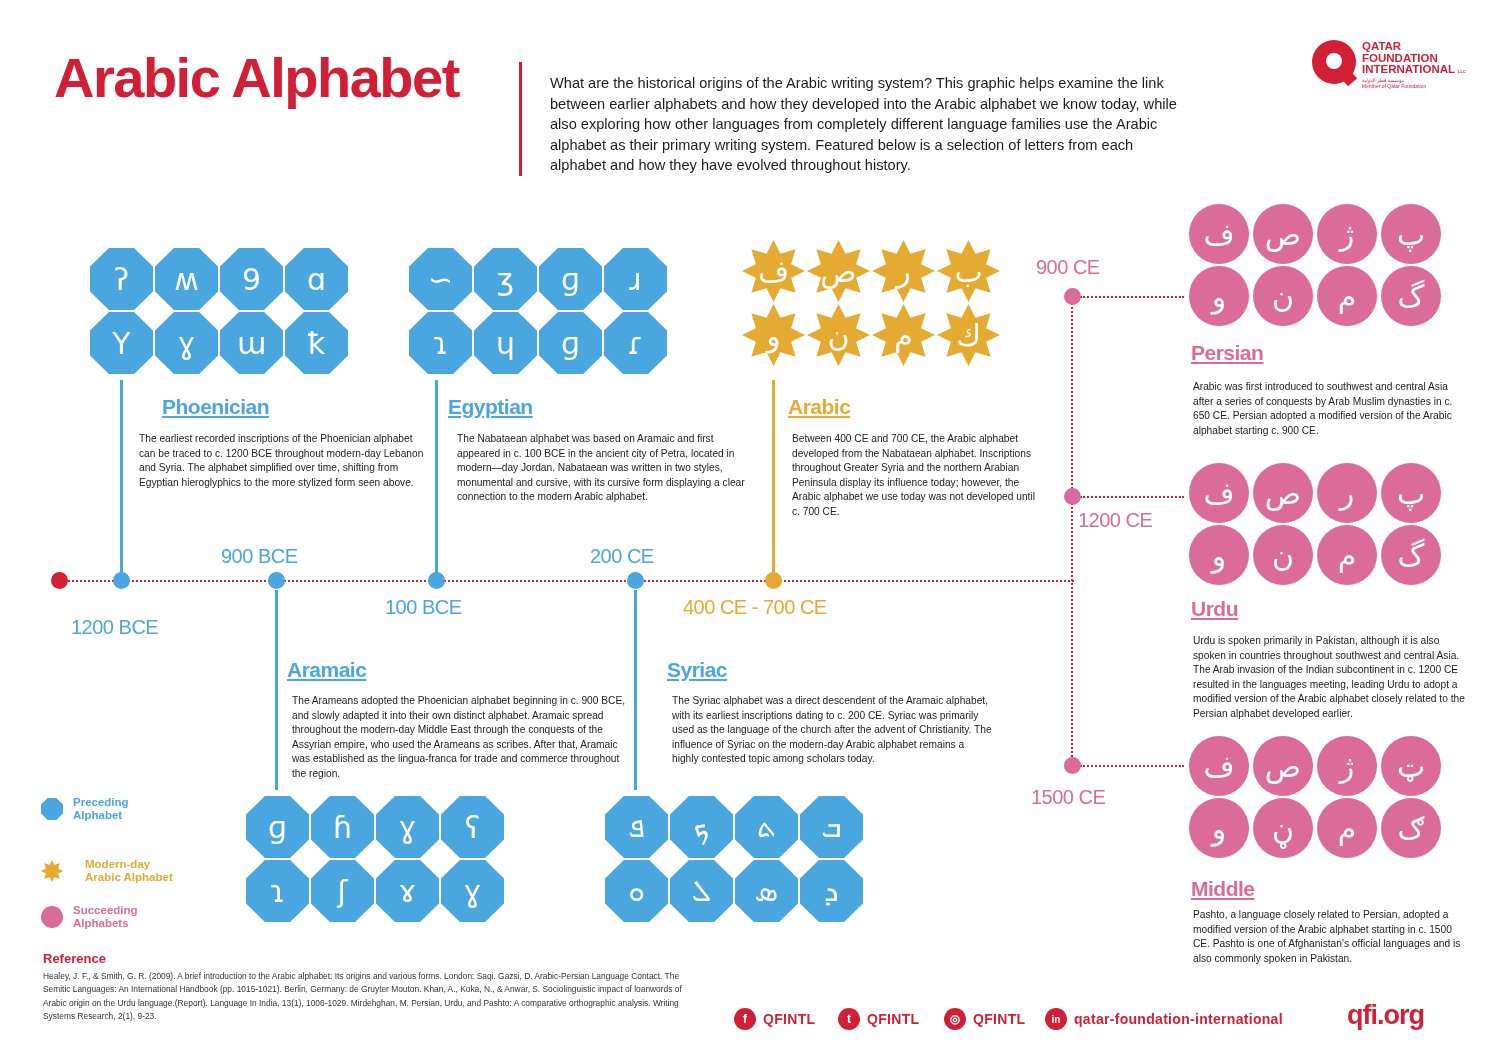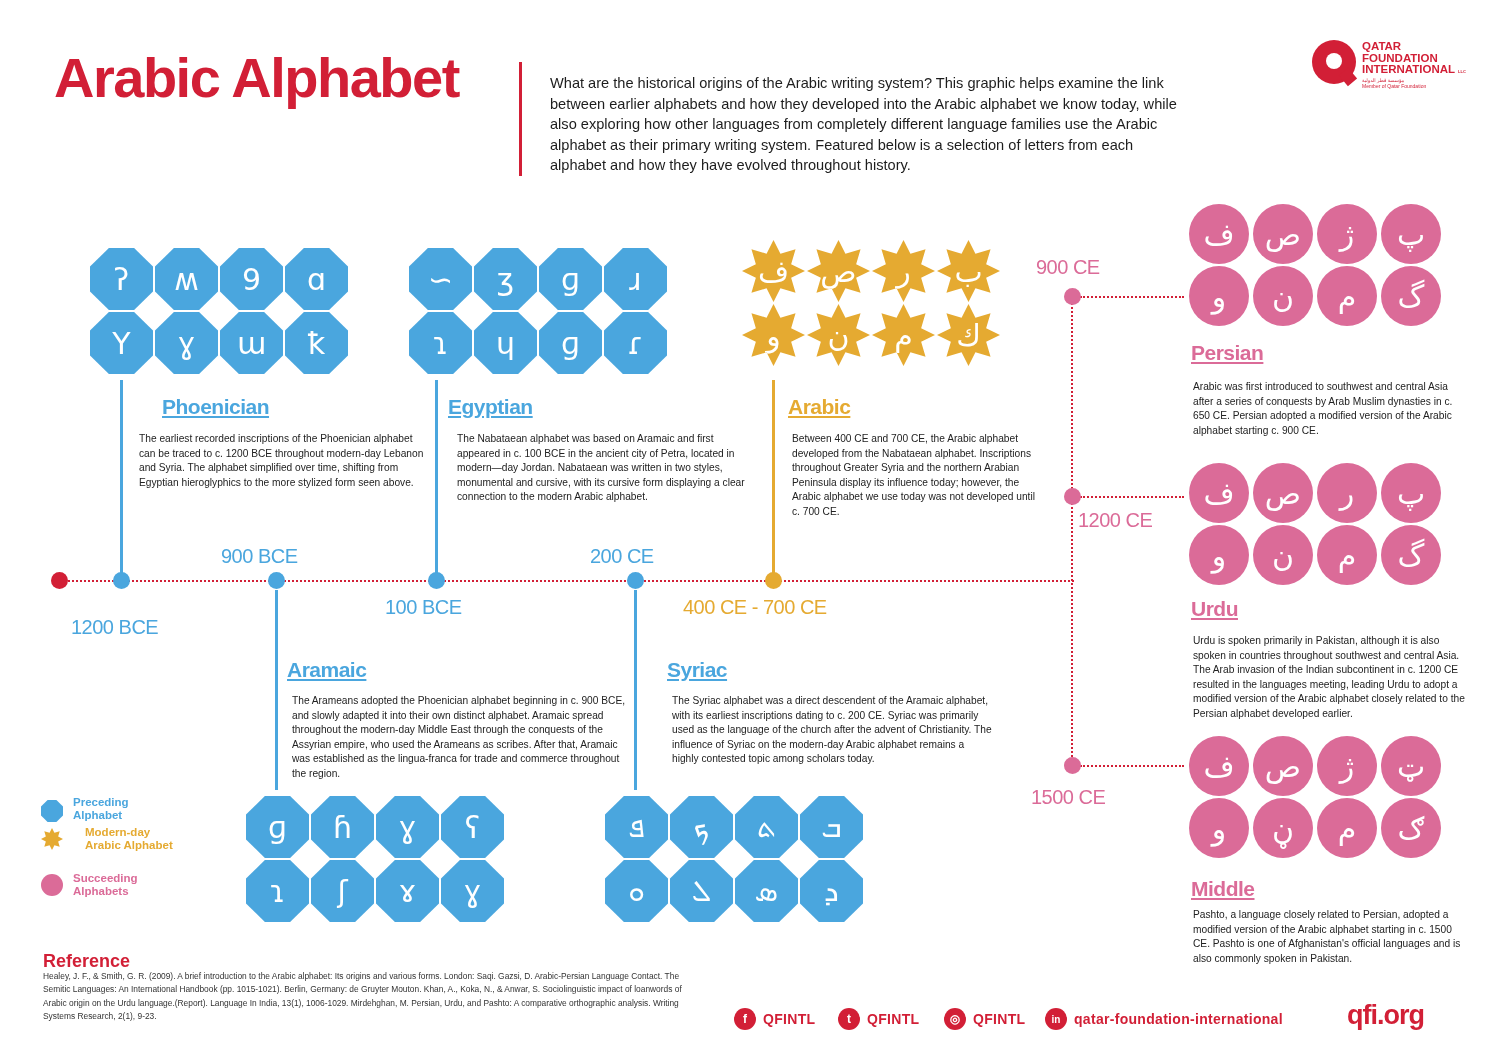--- a/index.html
+++ b/index.html
@@ -43,21 +43,21 @@
   .dot.red { background: #d21f36; }
   .dot.blue { background: #4aa6de; }
   .dot.gold { background: #e5aa31; }
   .dot.pink { background: #db6b98; }
   .date { font-size: 20px; letter-spacing: -0.5px; white-space: nowrap; }
 
   .legend-item { display: flex; align-items: center; gap: 10px; }
   .legend-shape { width: 22px; height: 22px; }
   .legend-label { font-size: 11.5px; line-height: 13px; font-weight: bold; }
 
-  .ref-title { left: 43px; top: 951px; font-size: 18px; font-weight: bold; color: #d21f36; }
+  .ref-title { left: 43px; top: 951px; font-size: 13px; font-weight: bold; color: #d21f36; }
   .ref-text { left: 43px; top: 970px; width: 650px; font-size: 8.4px; line-height: 13.3px; color: #333; }
 
   .social { top: 1008px; display: flex; align-items: center; gap: 7px; }
   .social-icon { width: 22px; height: 22px; border-radius: 50%; background: #d21f36; color: #fff; font-size: 12px; font-weight: bold; display: flex; align-items: center; justify-content: center; }
   .social-label { font-size: 14px; font-weight: bold; color: #d21f36; letter-spacing: 0.3px; }
   .qfi-org { left: 1347px; top: 1000px; font-size: 27px; font-weight: bold; color: #d21f36; letter-spacing: -1px; }
 </style>
 </head>
 <body>
 
@@ -208,21 +208,21 @@
   <div class="tile circ">ټ</div>
   <div class="tile circ">و</div>
   <div class="tile circ">ڼ</div>
   <div class="tile circ">م</div>
   <div class="tile circ">ګ</div>
 </div>
 <div class="abs lang-title h-pink" style="left:1191px; top:871px;">Middle</div>
 <p class="abs desc" style="left:1193px; top:908px; width:275px;">Pashto, a language closely related to Persian, adopted a modified version of the Arabic alphabet starting in c. 1500 CE. Pashto is one of Afghanistan's official languages and is also commonly spoken in Pakistan.</p>
 
 <div class="abs" style="left:41px; top:796px;">
-  <div class="legend-item" style="margin-bottom:4px;align-items:flex-end;">
+  <div class="legend-item" style="margin-bottom:36px;">
     <div class="legend-shape oct"></div>
     <div class="legend-label h-blue" style="width:70px;">Preceding Alphabet</div>
   </div>
   <div class="legend-item" style="margin-bottom:20px;">
     <div class="legend-shape star"></div>
     <div class="legend-label h-gold" style="width:100px;margin-left:12px;">Modern-day Arabic Alphabet</div>
   </div>
   <div class="legend-item">
     <div class="legend-shape circ" style="width:22px;height:22px;"></div>
     <div class="legend-label h-pink" style="width:75px;">Succeeding Alphabets</div>

